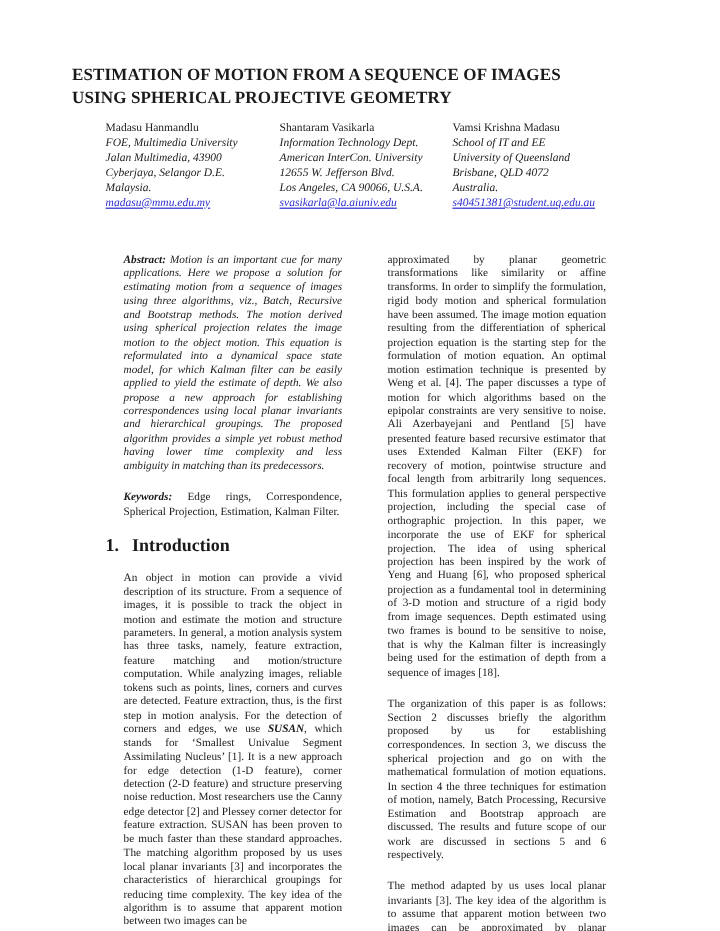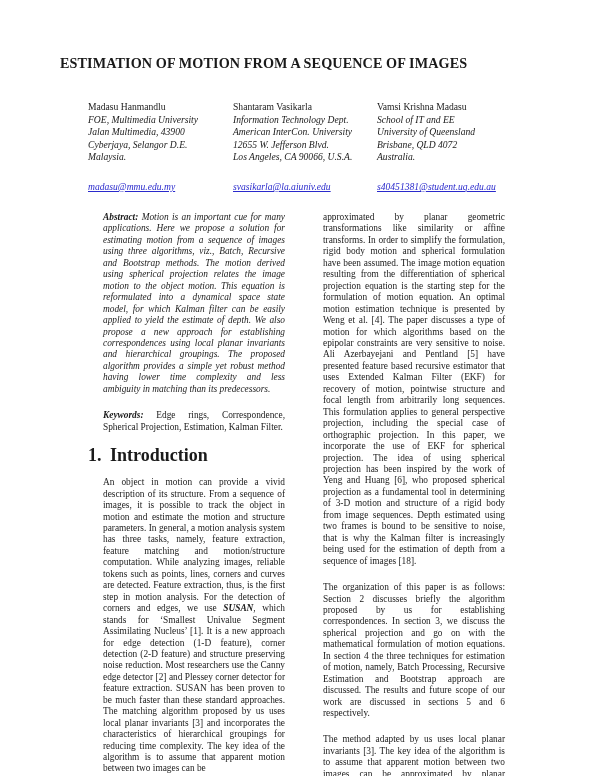--- a/index.html
+++ b/index.html
@@ -2,38 +2,39 @@
 <html><head>
 <meta charset="utf-8">
 <style>
   html, body { margin:0; padding:0; background:#ffffff; }
   body { width:600px; height:776px; position:relative; overflow:hidden; font-family:"Liberation Serif", serif; color:#1a1a1a; }
   .title { position:absolute; left:60px; top:54px; width:480px; text-align:left; font-weight:bold; font-size:14.2px; line-height:19px; letter-spacing:0.1px; }
   .authors { position:absolute; top:101px; left:88px; width:440px; }
   .author { position:absolute; top:0; font-size:9.6px; line-height:12.6px; white-space:nowrap; }
   .author .name { font-style:normal; }
   .author .aff { font-style:italic; }
-  .author .email { font-style:italic; color:#2a2acc; text-decoration:underline;margin-top:17px; }
+  .author .email { font-style:italic; color:#2a2acc; text-decoration:underline; }
   .col { position:absolute; top:197px; width:212px; font-size:9.35px; line-height:11.45px; text-align:justify; }
   .col.left { left:88px; }
   .col.right { left:308px; }
   .col p { margin:15px; }
   .abstract { font-style:italic; }
   .abstract .lbl { font-weight:bold; }
   .keywords { margin-top:11px !important; }
   .keywords .lbl { font-weight:bold; font-style:italic; }
-  h2 { font-size:18px; font-weight:bold; margin:14px 0 12px 0; line-height:14px; text-align:left; }
+  h2 { font-size:15px; font-weight:bold; margin:14px 0 12px 0; line-height:14px; text-align:left; }
   h2 .num { display:inline-block; width:22px; }
   .ital { font-style:italic;font-weight:bold; }
 </style>
 </head>
 <body>
 
 <div class="title">
   <div>ESTIMATION OF MOTION FROM A SEQUENCE OF IMAGES</div>
+  <div>USING SPHERICAL PROJECTIVE GEOMETRY</div>
 </div>
 
 <div class="authors">
   <div class="author" style="left:0px;">
     <div class="name">Madasu Hanmandlu</div>
     <div class="aff">FOE, Multimedia University</div>
     <div class="aff">Jalan Multimedia, 43900</div>
     <div class="aff">Cyberjaya, Selangor D.E.</div>
     <div class="aff">Malaysia.</div>
     <div class="email">madasu@mmu.edu.my</div>

